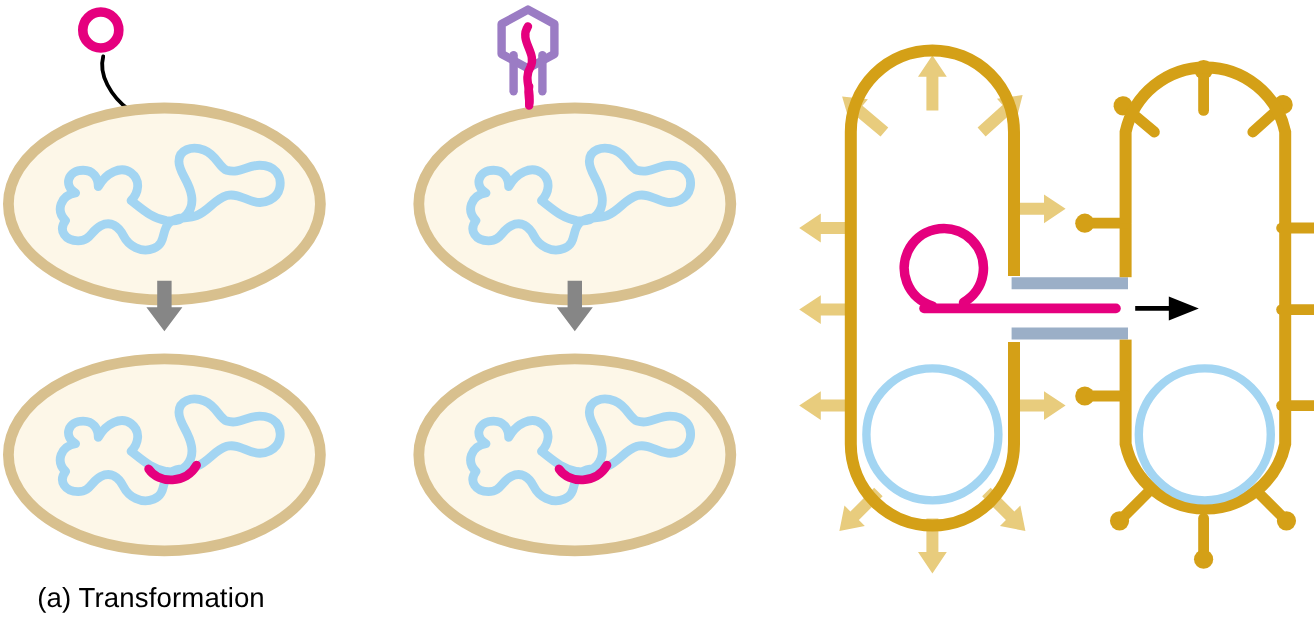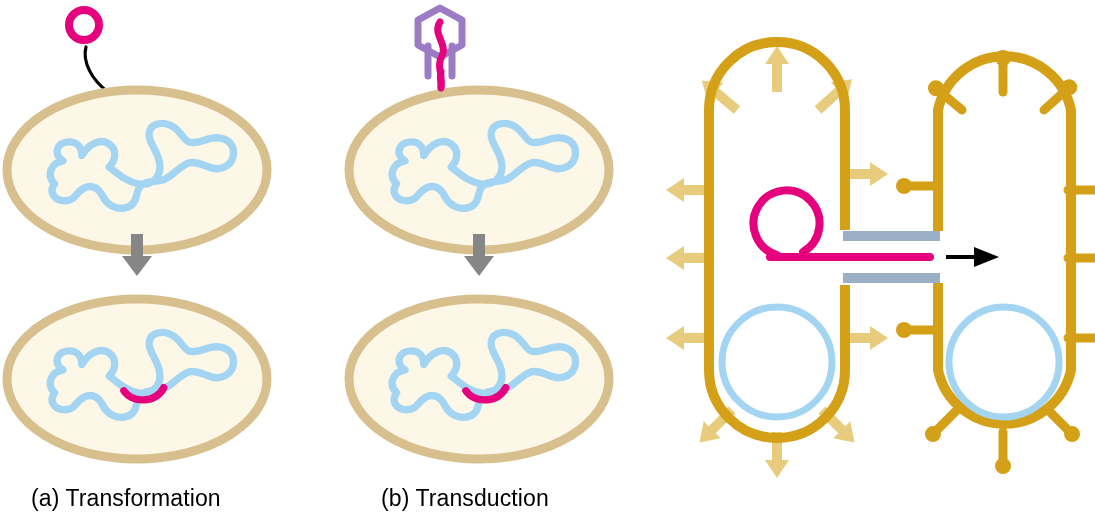--- a/index.html
+++ b/index.html
@@ -262,15 +262,14 @@
       </g>
 
       <path d="M 938 186 L 938 110 A 68 68 0 0 1 1071 110 L 1071 370
                A 68 68 0 0 1 938 370 L 938 330" fill="none" stroke="#d4a017" stroke-width="10" stroke-linecap="butt"></path>
 
       <circle cx="1004" cy="362" r="55" fill="none" stroke="#a3d5f2" stroke-width="7"></circle>
     </g>
   </svg>
 
   <div class="panel-caption" id="caption-a">(a) Transformation</div>
-  <div class="panel-caption" id="caption-b">(b) Transduction</div>
 
 </div>
 
 </body></html>

